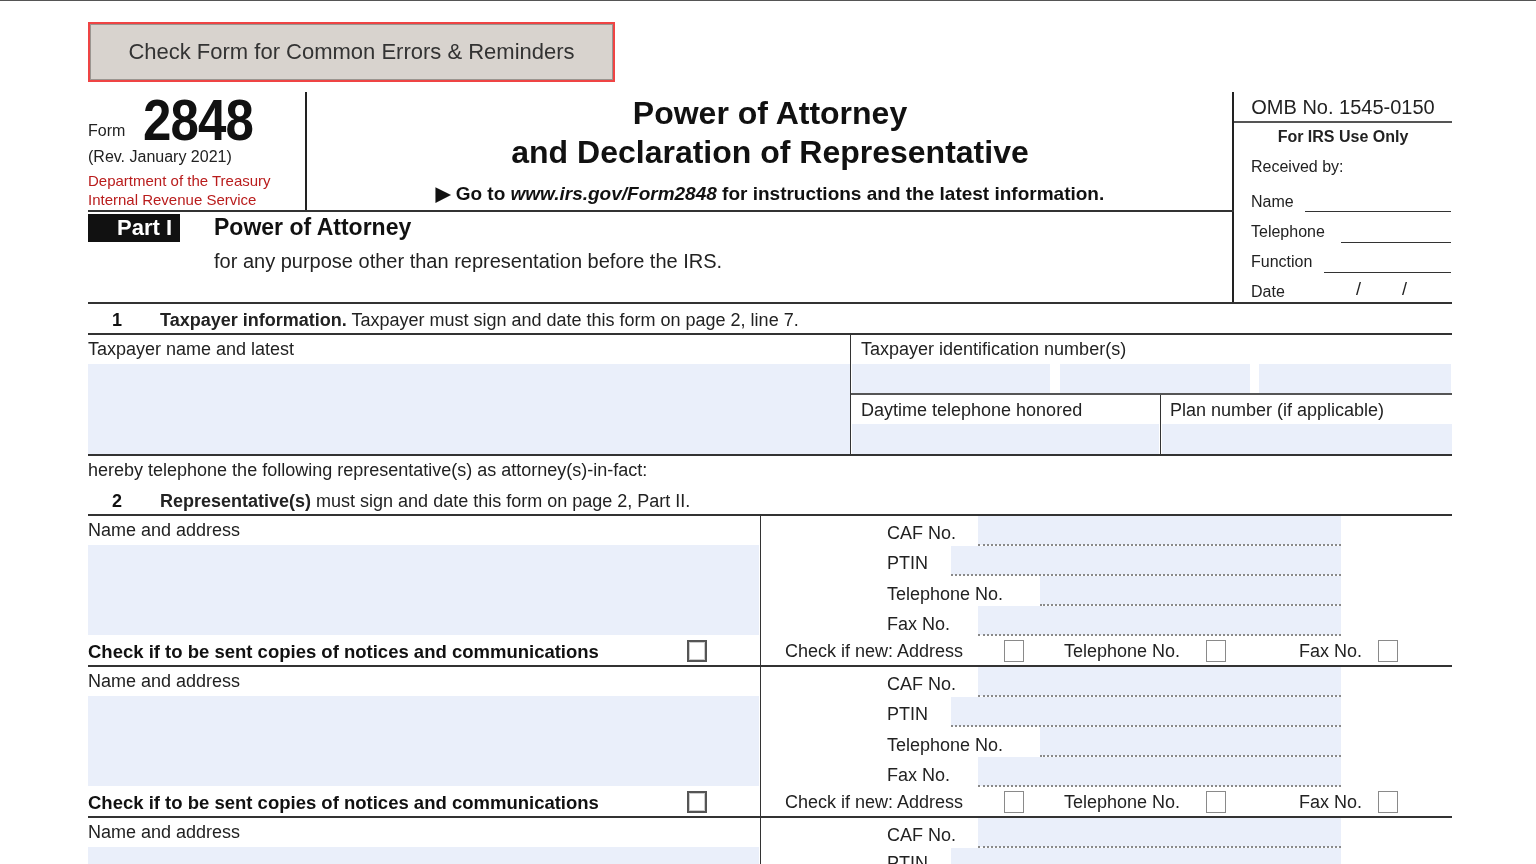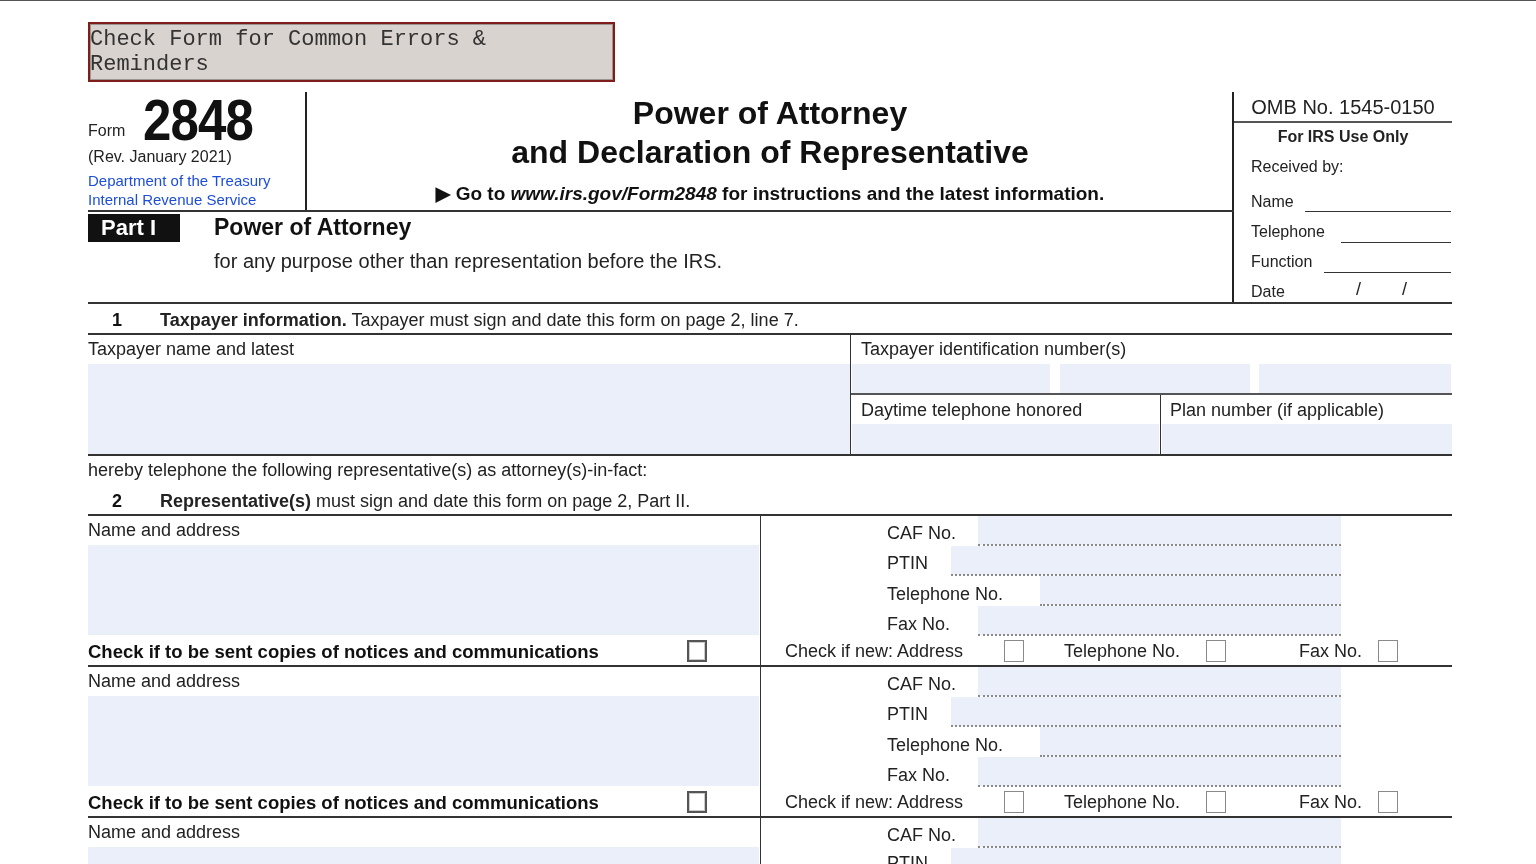--- a/index.html
+++ b/index.html
@@ -2,40 +2,40 @@
 <html><head>
   <meta charset="utf-8">
   <style>
     * { box-sizing: border-box; margin: 0; padding: 0; }
     html, body { width: 1536px; height: 864px; overflow: hidden; background: #ffffff; }
     body { font-family: "Liberation Sans", sans-serif; color: #1a1a1a; position: relative; }
     .abs { position: absolute; }
     .topline { position: absolute; left: 0; top: 0; width: 1536px; height: 1px; background: #555; }
     .check-btn {
       position: absolute; left: 88px; top: 22px; width: 527px; height: 60px;
-      background: #d8d3ce; border: 2px solid #7f1d1d; box-shadow: inset 0 0 0 1px #9a9590;
-      font-size: 22px; color: #333; display: flex; align-items: center; justify-content: center; cursor: pointer; font-family: Liberation Mono, monospace;
+      background: #d8d3ce; border: 2px solid #ef4444; box-shadow: inset 0 0 0 1px #9a9590;
+      font-size: 22px; color: #333; display: flex; align-items: center; justify-content: center; cursor: pointer;
     }
     .form-word { left: 88px; top: 122px; font-size: 16px; color: #222; }
     .form-num { left: 143px; top: 86px; font-size: 58px; font-weight: bold; letter-spacing: -1px; color: #111; font-stretch: condensed; transform: scaleX(0.88); transform-origin: left; }
     .rev { left: 88px; top: 148px; font-size: 16px; color: #222; }
-    .dept { left: 88px; top: 171px; font-size: 15px; color: #1d4ed8; line-height: 19px; }
+    .dept { left: 88px; top: 171px; font-size: 15px; color: #b91c1c; line-height: 19px; }
     .vline { position: absolute; background: #222; width: 2px; }
     .hline { position: absolute; background: #333; height: 2px; }
     .hline.thin { height: 1px; background: #555; }
     .title1 { left: 305px; width: 930px; top: 95px; text-align: center; font-size: 32px; font-weight: bold; color: #111; }
     .title2 { left: 305px; width: 930px; top: 134px; text-align: center; font-size: 32px; font-weight: bold; color: #111; }
     .goto { left: 305px; width: 930px; top: 182px; text-align: center; font-size: 19px; font-weight: bold; color: #111; }
     .goto i { font-style: italic; }
     .omb { left: 1234px; width: 218px; top: 96px; text-align: center; font-size: 20px; color: #222; }
     .irs-use { left: 1234px; width: 218px; top: 128px; text-align: center; font-size: 16px; font-weight: bold; color: #222; }
     .irs-label { left: 1251px; font-size: 16px; color: #222; }
     .uline { position: absolute; height: 1px; background: #333; }
     .slash { font-size: 18px; color: #222; }
-    .part-badge { left: 88px; top: 214px; width: 92px; height: 28px; background: #111; color: #fff; font-size: 22px; font-weight: bold; padding-left: 13px; line-height: 28px; }
+    .part-badge { left: 88px; top: 214px; width: 92px; height: 28px; background: #111; color: #fff; font-size: 22px; font-weight: bold; padding-left: 29px; line-height: 28px; }
     .part-title { left: 214px; top: 214px; font-size: 23px; font-weight: bold; color: #111; }
     .caution { left: 214px; top: 248px; font-size: 20px; color: #222; line-height: 26px; width: 1010px; }
     .caution b { font-weight: bold; }
     .line-num { font-size: 18px; font-weight: bold; color: #111; }
     .line-text { font-size: 18px; color: #222; }
     .line-text b { font-weight: bold; margin-top: 30px; }
     .lbl { font-size: 18px; color: #222; }
     .fill { position: absolute; background: #eaeffa; }
     .dash { position: absolute; height: 0; border-top: 2px dotted #8a8a8a; }
     .cbox { position: absolute; width: 20px; height: 22px; border: 1px solid #8a8a8a; background: #fff; cursor: pointer; }

